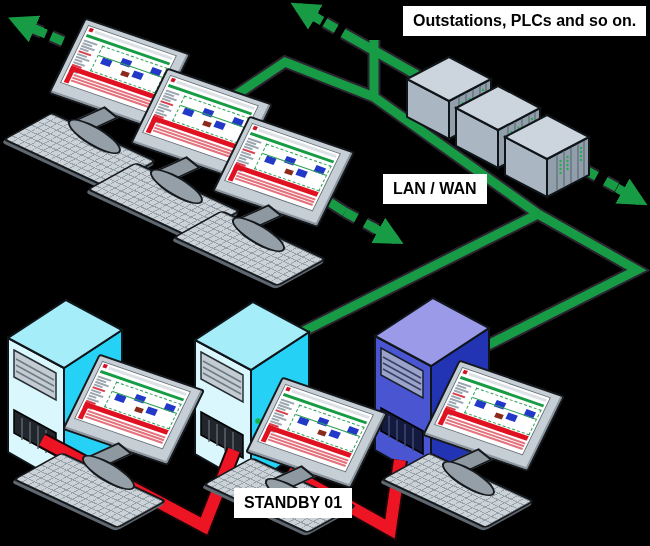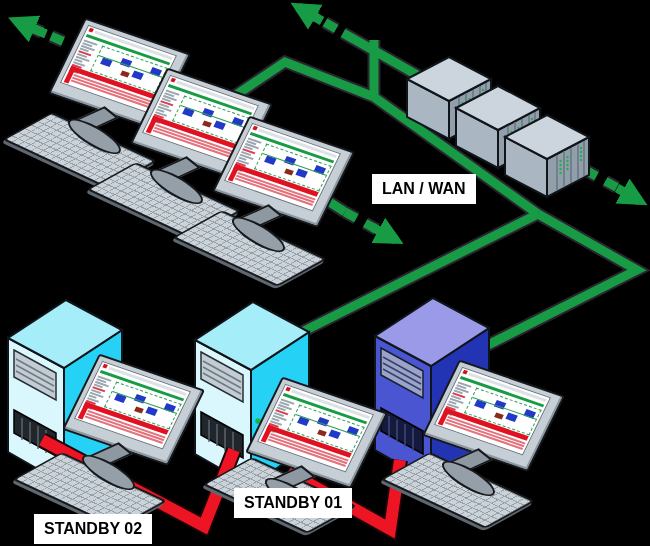--- a/index.html
+++ b/index.html
@@ -417,16 +417,16 @@
   </div>
 </div>
 
   <div class="keyboard" style="left:52px;top:112px"></div>
   <div class="keyboard" style="left:136px;top:162px"></div>
   <div class="keyboard" style="left:222px;top:210px"></div>
   <div class="keyboard" style="left:62px;top:452px"></div>
   <div class="keyboard" style="left:252px;top:457px"></div>
   <div class="keyboard" style="left:430px;top:452px"></div>
 
-  <div class="label" style="left:372px;top:174px">LAN / WAN</div>
-  <div class="label" style="left:34px;top:514px">STANDBY 02</div>
+  <div class="label" style="left:403px;top:6px">Outstations, PLCs and so on.</div>
+  <div class="label" style="left:383px;top:174px">LAN / WAN</div>
   <div class="label" style="left:234px;top:488px">STANDBY 01</div>
 </div>
 
 </body></html>

